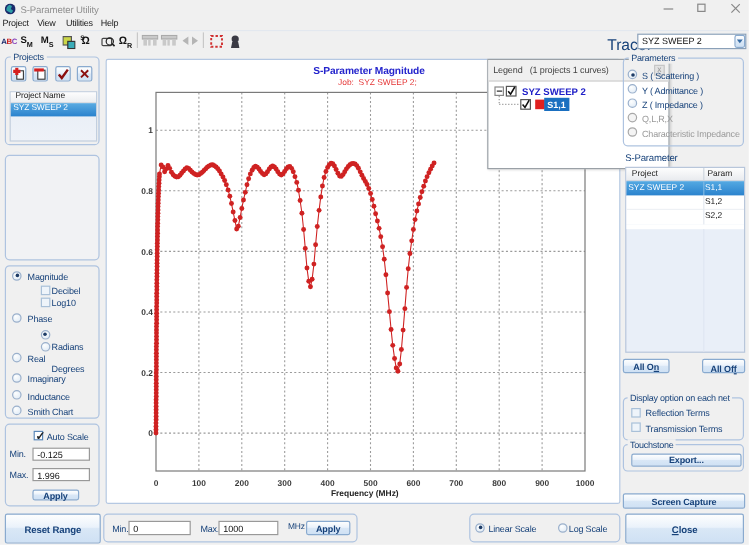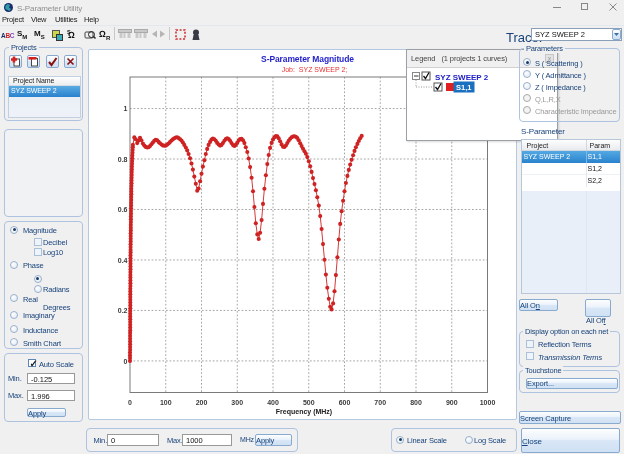--- a/index.html
+++ b/index.html
@@ -1,20 +1,20 @@
 <!DOCTYPE html>
 <html><head><meta charset="utf-8"><style>
 *{margin:0;padding:0;box-sizing:border-box;}
 body{font-family:"Liberation Sans",sans-serif;}
 #win{position:relative;width:624px;height:454px;background:#f0f0f0;overflow:hidden;}
 .ab{position:absolute;}
 .nv{color:#17427a;}
 .gbox{position:absolute;border:1px solid #aec3e0;border-radius:4px;}
 .glab{position:absolute;font-size:7.5px;letter-spacing:-0.2px;color:#17427a;background:#f0f0f0;padding:0 2px;white-space:nowrap;}
-.btn{position:absolute;border:1px solid #89aacf;border-radius:2px;background:linear-gradient(#fdfefe,#eaf2fb 45%,#d9e7f6 50%,#cfe1f4);color:#17427a;font-size:7.5px;letter-spacing:-0.1px;font-family:"Liberation Sans",sans-serif;}
+.btn{position:absolute;border:1px solid #89aacf;border-radius:2px;background:linear-gradient(#fdfefe,#eaf2fb 45%,#d9e7f6 50%,#cfe1f4);color:#17427a;font-size:7.5px;letter-spacing:-0.1px;text-align:center;font-family:"Liberation Sans",sans-serif;font-weight:bold;}
 .radio{position:absolute;width:8px;height:8px;border-radius:50%;border:1px solid #9ab0cc;background:radial-gradient(circle at 35% 30%,#fdfefe,#dde9f5);}
 .radio.on::after{content:"";position:absolute;left:1.5px;top:1.5px;width:3px;height:3px;border-radius:50%;background:#1d3b66;}
 .radio.dis{border-color:#a8a8a8;background:#f4f4f4;}
 .chk{position:absolute;width:8px;height:8px;border:1px solid #9ab0cc;background:#fff;}
 .chk.dis{border-color:#a9c0d8;background:#eef4fa;}
 .chk.on::after{content:"\2713";position:absolute;left:0.5px;top:-2.5px;font-size:10px;font-weight:bold;color:#222;}
 .in{position:absolute;background:#fff;border:1px solid #999;font-size:7.5px;color:#111;padding:1px 0 0 3px;}
 .lbl{position:absolute;font-size:7.5px;letter-spacing:-0.15px;white-space:nowrap;}
 .tk{font-size:7px;font-weight:bold;fill:#3a3a3a;font-family:"Liberation Sans",sans-serif;}
 </style></head><body>
@@ -125,20 +125,21 @@
 <div class="radio" style="left:10px;top:338px;"></div>
     <div class="lbl nv" style="left:23px;top:338.5px;">Smith Chart</div>
 <div class="gbox" style="left:4px;top:353px;width:79px;height:69px;"></div>
 <div class="chk on" style="left:28px;top:359px;border-color:#5a87b8;"></div>
     <div class="lbl nv" style="left:39px;top:359.5px;">Auto Scale</div>
 <div class="lbl nv" style="left:8px;top:373.5px;">Min.</div>
 <div class="in" style="left:27px;top:372.5px;width:48px;height:11px;">-0.125</div>
 <div class="lbl nv" style="left:8px;top:390.5px;">Max.</div>
 <div class="in" style="left:27px;top:389.5px;width:48px;height:11px;">1.996</div>
 <div class="btn" style="left:27px;top:407.5px;width:38.5px;height:9.5px;padding-top:0px;">Apply</div>
+<div class="btn" style="left:4px;top:427.5px;width:80px;height:25px;font-size:8px;padding-top:8px;">Reset Range</div>
 
 <div class="ab" style="left:88px;top:48.5px;width:429px;height:371px;background:#fff;border:1px solid #b5c8e2;border-radius:2px;"></div>
 <svg class="ab" style="left:88px;top:48.5px" width="429" height="371">
 <g stroke="#9a9a9a" stroke-width="0.9" stroke-dasharray="1.7 1.9">
         <line x1="77.75" y1="28.00" x2="77.75" y2="343.50"></line>
         <line x1="113.50" y1="28.00" x2="113.50" y2="343.50"></line>
         <line x1="149.25" y1="28.00" x2="149.25" y2="343.50"></line>
         <line x1="185.00" y1="28.00" x2="185.00" y2="343.50"></line>
         <line x1="220.75" y1="28.00" x2="220.75" y2="343.50"></line>
         <line x1="256.50" y1="28.00" x2="256.50" y2="343.50"></line>
@@ -469,27 +470,27 @@
         <span style="position:absolute;left:64px;top:0;width:1px;height:12px;background:#e4e9f0;"></span>
   </div>
   <div style="height:12px;background:#fff;position:relative;font-size:7px;color:#111;">
     <span style="position:absolute;left:66px;top:2px;">S2,2</span>
         <span style="position:absolute;left:64px;top:0;width:1px;height:12px;background:#e4e9f0;"></span>
   </div>
   <div style="height:4px;background:#fff;"></div>
   <div style="position:absolute;left:64px;top:51px;width:1px;height:102px;background:#dfe7f2;"></div>
 </div>
 <div class="btn" style="left:519px;top:299px;width:39px;height:12px;padding-top:1px;">All O<u>n</u></div>
-<div class="btn" style="left:585px;top:299px;width:26px;height:12px;padding-top:16px;">All Of<u>f</u></div>
+<div class="btn" style="left:585px;top:299px;width:36px;height:12px;padding-top:3px;">All Of<u>f</u></div>
 <div class="gbox" style="left:519px;top:331px;width:101px;height:36px;"></div>
 <div class="glab" style="left:523px;top:327px;">Display option on each net</div>
 <div class="chk dis" style="left:526px;top:339.5px;"></div>
     <div class="lbl nv" style="left:538px;top:340px;">Reflection Terms</div>
 <div class="chk dis" style="left:526px;top:352px;"></div>
-    <div class="lbl nv" style="left:538px;top:352.5px;font-style:italic;">Transmission Terms</div>
+    <div class="lbl nv" style="left:538px;top:352.5px;">Transmission Terms</div>
 <div class="gbox" style="left:519px;top:370px;width:101px;height:23px;"></div>
 <div class="glab" style="left:523px;top:366px;">Touchstone</div>
 <div class="btn" style="left:526px;top:377.5px;width:92px;height:11px;padding-top:0.5px;">Export...</div>
 <div class="btn" style="left:519px;top:410.5px;width:102px;height:13px;padding-top:2px;">Screen Capture</div>
 <div class="btn" style="left:521px;top:428px;width:99px;height:24.5px;font-size:8px;padding-top:8px;"><u>C</u>lose</div>
 
 <div class="gbox" style="left:86px;top:427.5px;width:212px;height:24.5px;"></div>
 <div class="lbl nv" style="left:93.5px;top:436px;">Min.</div>
 <div class="in" style="left:107px;top:433.5px;width:52px;height:12px;">0</div>
 <div class="lbl nv" style="left:167px;top:436px;">Max.</div>

